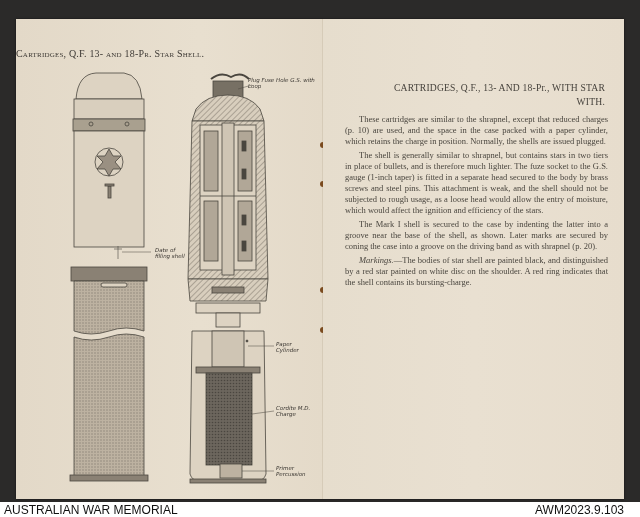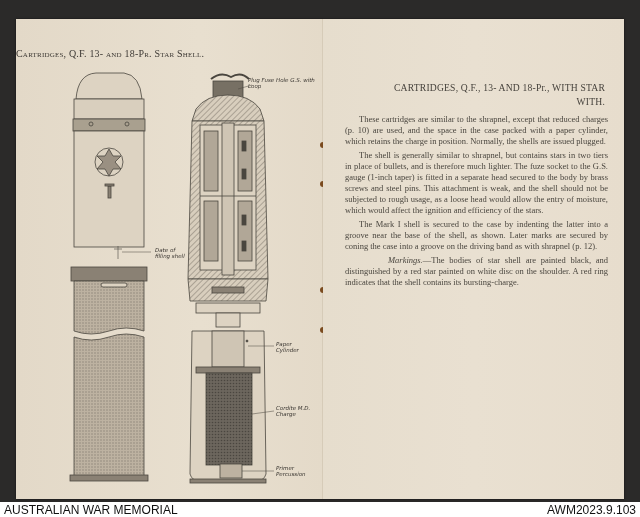--- a/index.html
+++ b/index.html
@@ -32,33 +32,33 @@
   .right-title {
     position:absolute; left:22px; width:260px; top:62px; text-align:right;
     font-size:9.6px; line-height:14px; color:#46423c; letter-spacing:0.2px;
   }
 
   .body-text {
     position:absolute; left:22px; width:263px; top:95px;
     font-size:8.5px; line-height:11px; color:#4a463f; text-align:justify;
   }
   .body-text p { margin-bottom:3px; text-indent:14px; }
-  .body-text em { font-style:italic;margin-left:29px; }
+  .body-text em { font-style:italic; }
 
   
   .diagram { position:absolute; left:0; top:0; width:307px; height:480px; }
   .label {
     position:absolute; font-family:"DejaVu Sans", sans-serif; font-style:italic;
     font-size:5.5px; line-height:6px; color:#3a3631;
   }
   .footer {
     position:absolute; top:503px; font-family:"Liberation Sans", sans-serif; font-size:12px; color:#111;
   }
   .footer-left { left:4px; }
-  .footer-right { right:4px; }
+  .footer-right { right:16px; }
 </style>
 </head>
 <body>
 
 <div class="scan-bg"></div>
 
 <div class="book">
   <div class="page page-left">
     <div class="page-num left-num">14</div>
     <div class="left-title">Cartridges, Q.F. 13- and 18-Pr. Star Shell.</div>
@@ -169,20 +169,20 @@
 
   <div class="page page-right">
     <div class="page-num right-num">15</div>
     <div class="right-title">
       <div>CARTRIDGES, Q.F., 13- AND 18-Pr., WITH STAR</div>
       <div>WITH.</div>
     </div>
     <div class="body-text">
       <p>These cartridges are similar to the shrapnel, except that reduced charges (p. 10) are used, and the space in the case packed with a paper cylinder, which retains the charge in position. Normally, the shells are issued plugged.</p>
       <p>The shell is generally similar to shrapnel, but contains stars in two tiers in place of bullets, and is therefore much lighter. The fuze socket to the G.S. gauge (1-inch taper) is fitted in a separate head secured to the body by brass screws and steel pins. This attachment is weak, and the shell should not be subjected to rough usage, as a loose head would allow the entry of moisture, which would affect the ignition and efficiency of the stars.</p>
-      <p>The Mark I shell is secured to the case by indenting the latter into a groove near the base of the shell, as shown. Later marks are secured by coning the case into a groove on the driving band as with shrapnel (p. 12).</p>
+      <p>The Mark I shell is secured to the case by indenting the latter into a groove near the base of the shell, as shown. Later marks are secured by coning the case into a groove on the driving band as with shrapnel (p. 20).</p>
       <p><em>Markings.</em><span>—The bodies of star shell are painted black, and distinguished by a red star painted on white disc on the shoulder. A red ring indicates that the shell contains its bursting-charge.</span></p>
     </div>
   </div>
 </div>
 
 <div class="footer footer-left">AUSTRALIAN WAR MEMORIAL</div>
 <div class="footer footer-right">AWM2023.9.103</div>
 
 </body></html>

